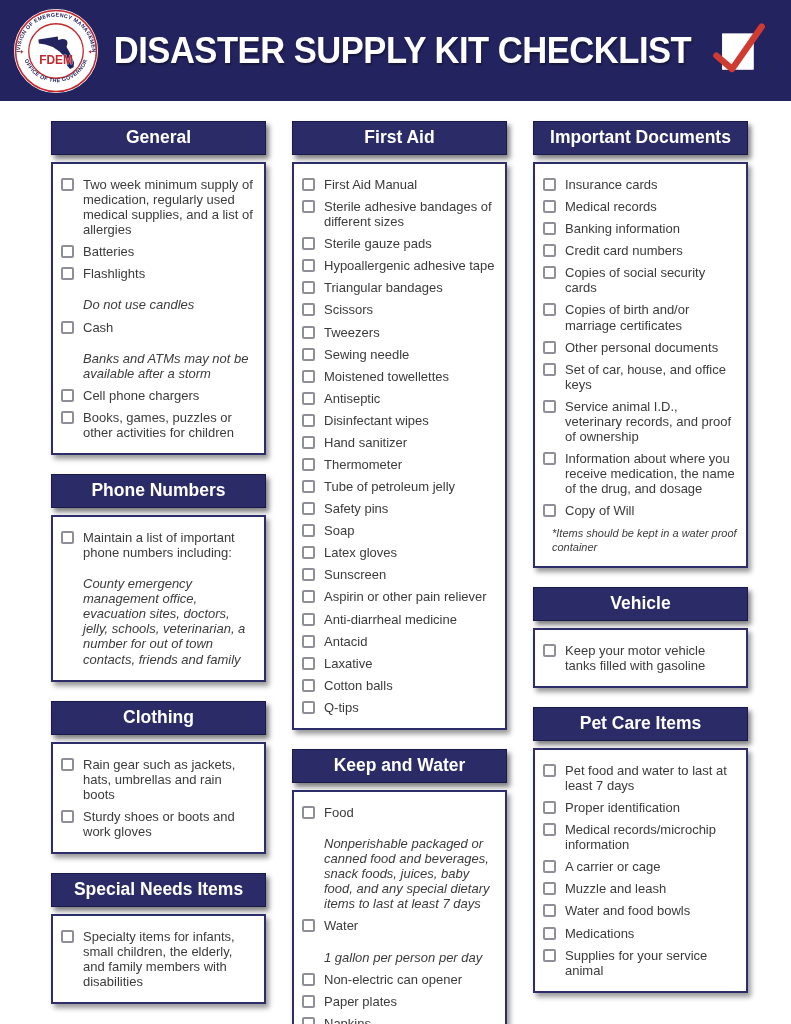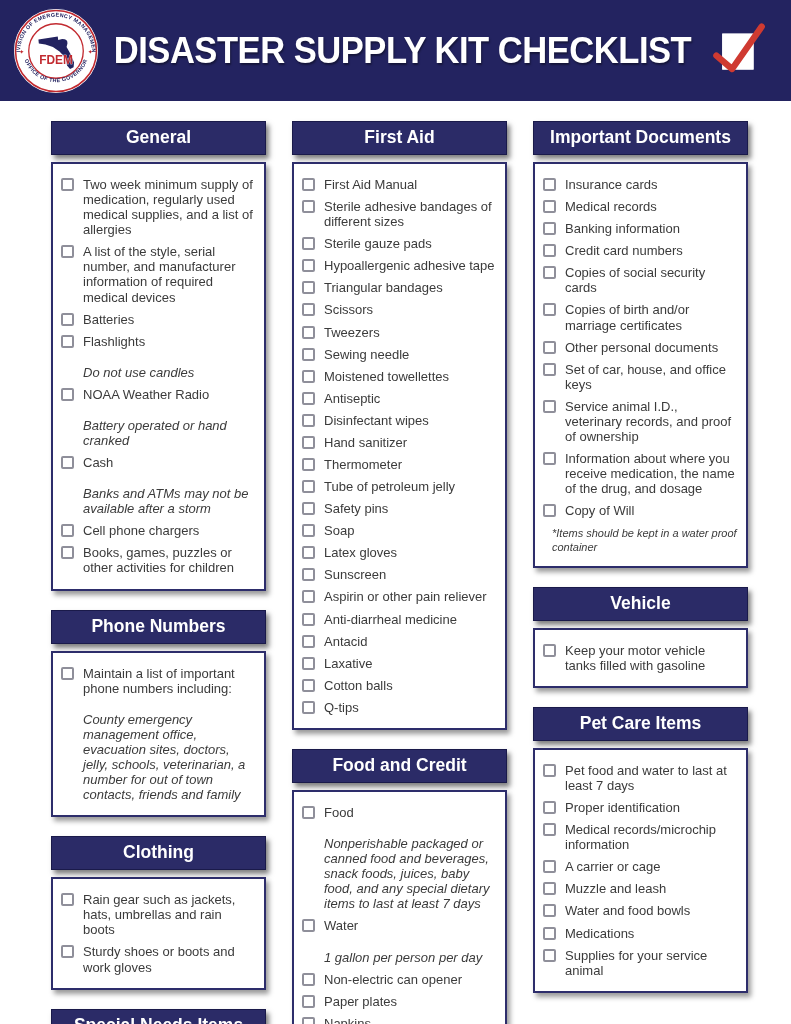--- a/index.html
+++ b/index.html
@@ -74,51 +74,37 @@
     <div class="section-header">General</div>
     <div class="section-body">
   <div class="item">
     <span class="checkbox"></span>
     <span class="item-text">
       <span class="item-label">Two week minimum supply of medication, regularly used medical supplies, and a list of allergies</span>
       
     </span>
   </div>
 
-  <div class="item">
-    <span class="checkbox"></span>
-    <span class="item-text">
-      <span class="item-label">A list of the style, serial number, and manufacturer information of required medical devices</span>
-      
-    </span>
-  </div>
 
   <div class="item">
     <span class="checkbox"></span>
     <span class="item-text">
       <span class="item-label">Batteries</span>
       
     </span>
   </div>
 
   <div class="item">
     <span class="checkbox"></span>
     <span class="item-text">
       <span class="item-label">Flashlights</span>
       <span class="item-note">Do not use candles</span>
     </span>
   </div>
 
-  <div class="item">
-    <span class="checkbox"></span>
-    <span class="item-text">
-      <span class="item-label">NOAA Weather Radio</span>
-      <span class="item-note">Battery operated or hand cranked</span>
-    </span>
-  </div>
 
   <div class="item">
     <span class="checkbox"></span>
     <span class="item-text">
       <span class="item-label">Cash</span>
       <span class="item-note">Banks and ATMs may not be available after a storm</span>
     </span>
   </div>
 
   <div class="item">
@@ -378,21 +364,21 @@
     <span class="checkbox"></span>
     <span class="item-text">
       <span class="item-label">Q-tips</span>
       
     </span>
   </div>
 </div>
   </div>
 
   <div class="section">
-    <div class="section-header">Food and Credit</div>
+    <div class="section-header">Keep and Water</div>
     <div class="section-body">
   <div class="item">
     <span class="checkbox"></span>
     <span class="item-text">
       <span class="item-label">Food</span>
       <span class="item-note">Nonperishable packaged or canned food and beverages, snack foods, juices, baby food, and any special dietary items to last at least 7 days</span>
     </span>
   </div>
 
   <div class="item">

